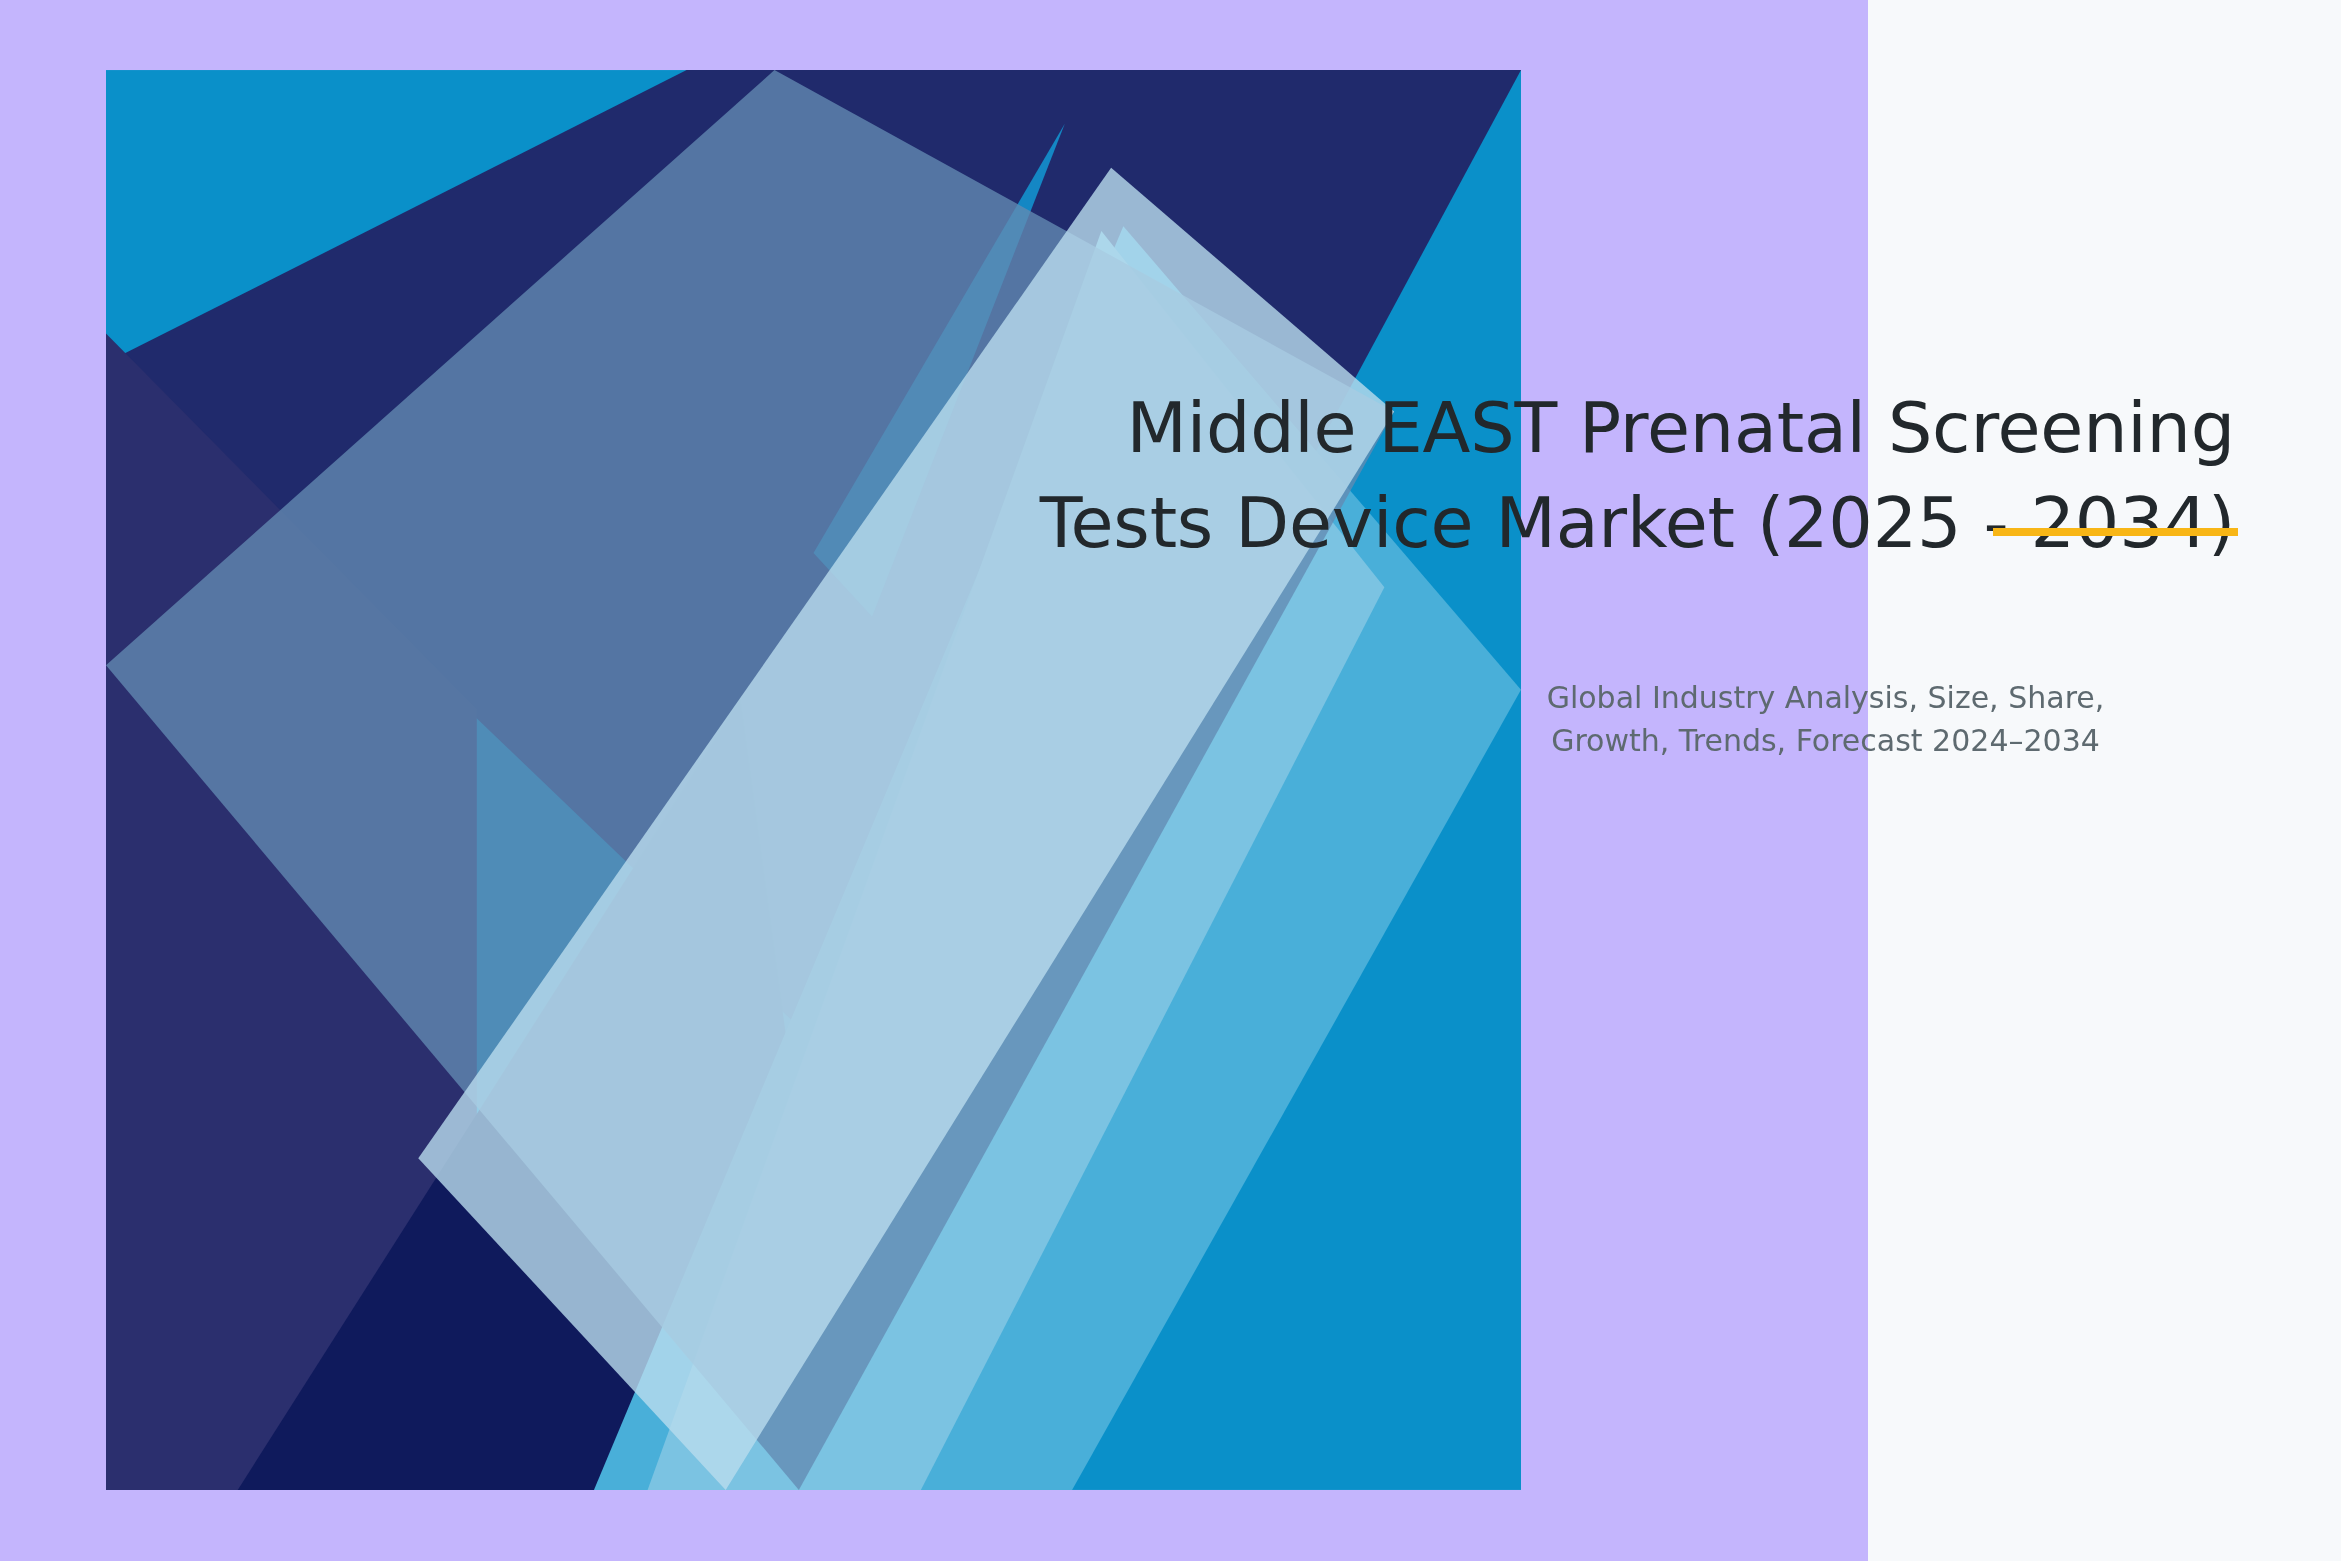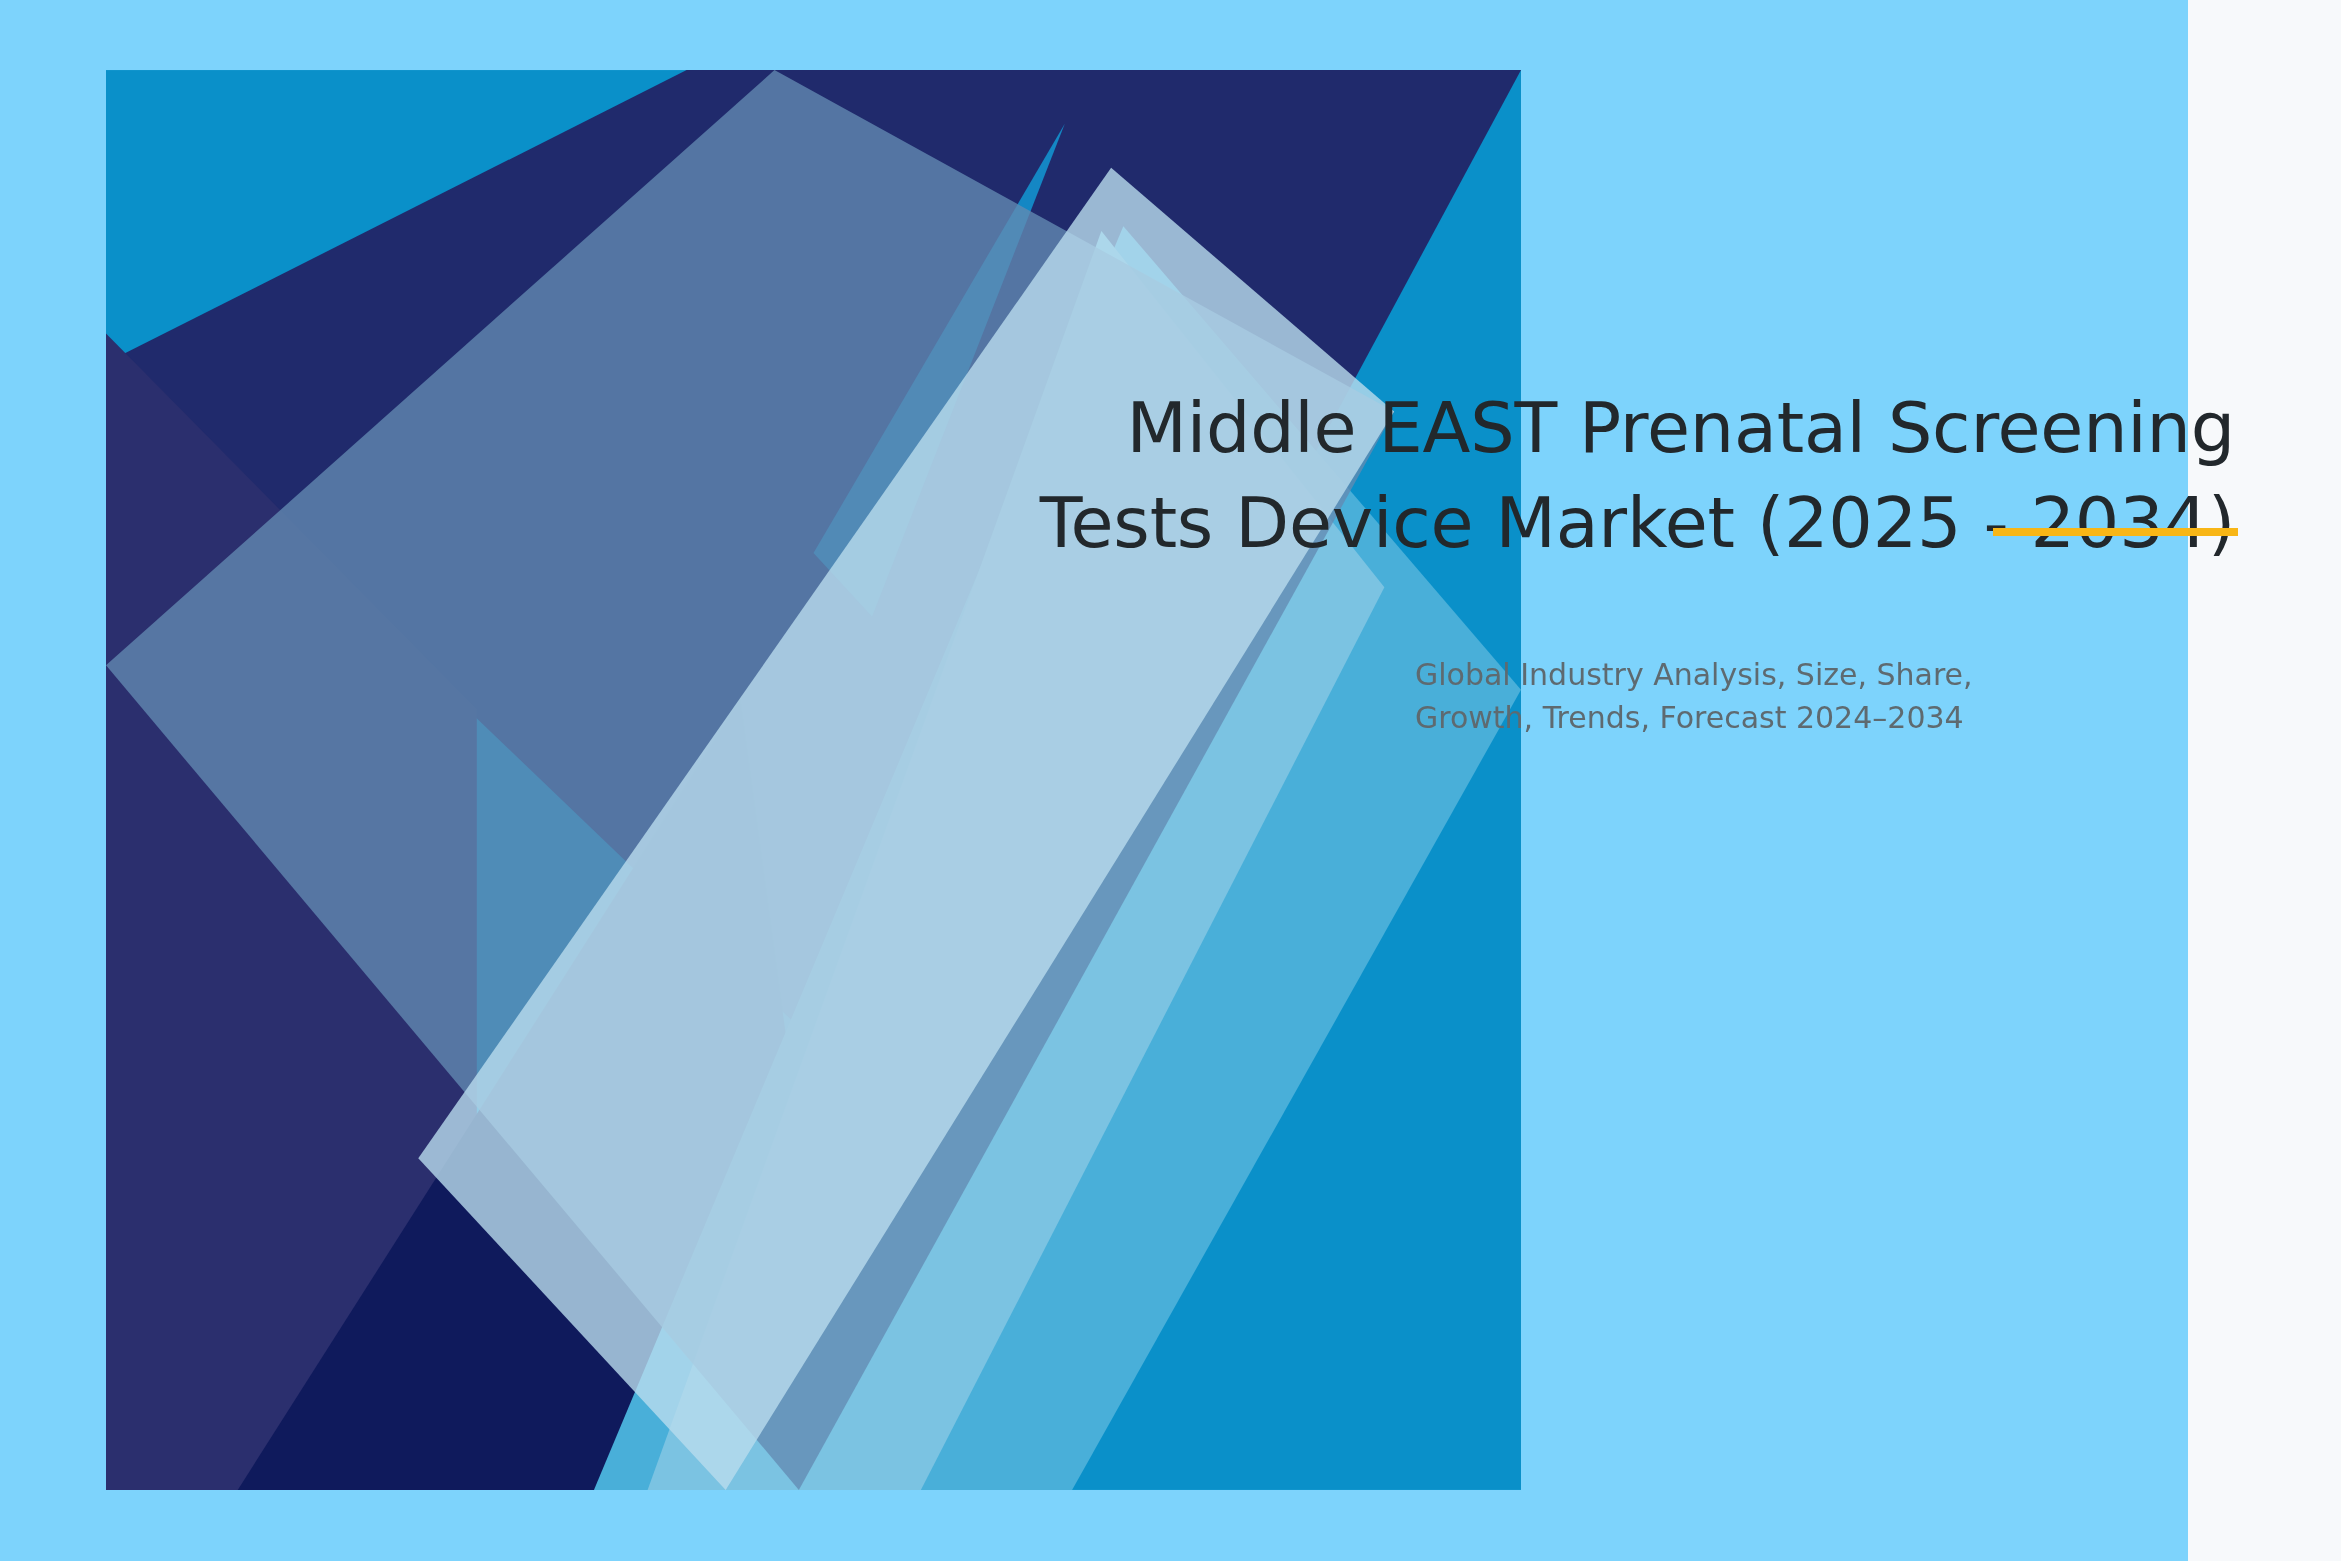--- a/index.html
+++ b/index.html
@@ -9,23 +9,23 @@
     background: #f7f9fb;
   }
   body {
     width: 2342px;
     height: 1561px;
     overflow: hidden;
     font-family: "DejaVu Sans", "Liberation Sans", sans-serif;
   }
   .cover {
     position: relative;
-    width: 2188px;
+    width: 1868px;
     height: 1561px;
-    background: #7dd3fc;
+    background: #c4b5fd;
   }
   .artwork {
     position: absolute;
     left: 106px;
     top: 70px;
     width: 1415px;
     height: 1420px;
     overflow: hidden;
   }
   .artwork svg {
@@ -57,23 +57,23 @@
     height: 7.8px;
   }
   .title-underline {
     width: 100%;
     height: 100%;
     background: #f8b616;
   }
   .subtitle-block {
     position: absolute;
     left: 1415px;
-    top: 653px;
+    top: 676px;
     width: 821px;
-    text-align: left;
+    text-align: center;
   }
   .subtitle {
     margin: 0;
     font-size: 30px;
     line-height: 1.44;
     font-weight: 400;
     color: #5e6a70;
     white-space: pre-line;
   }
 </style>

